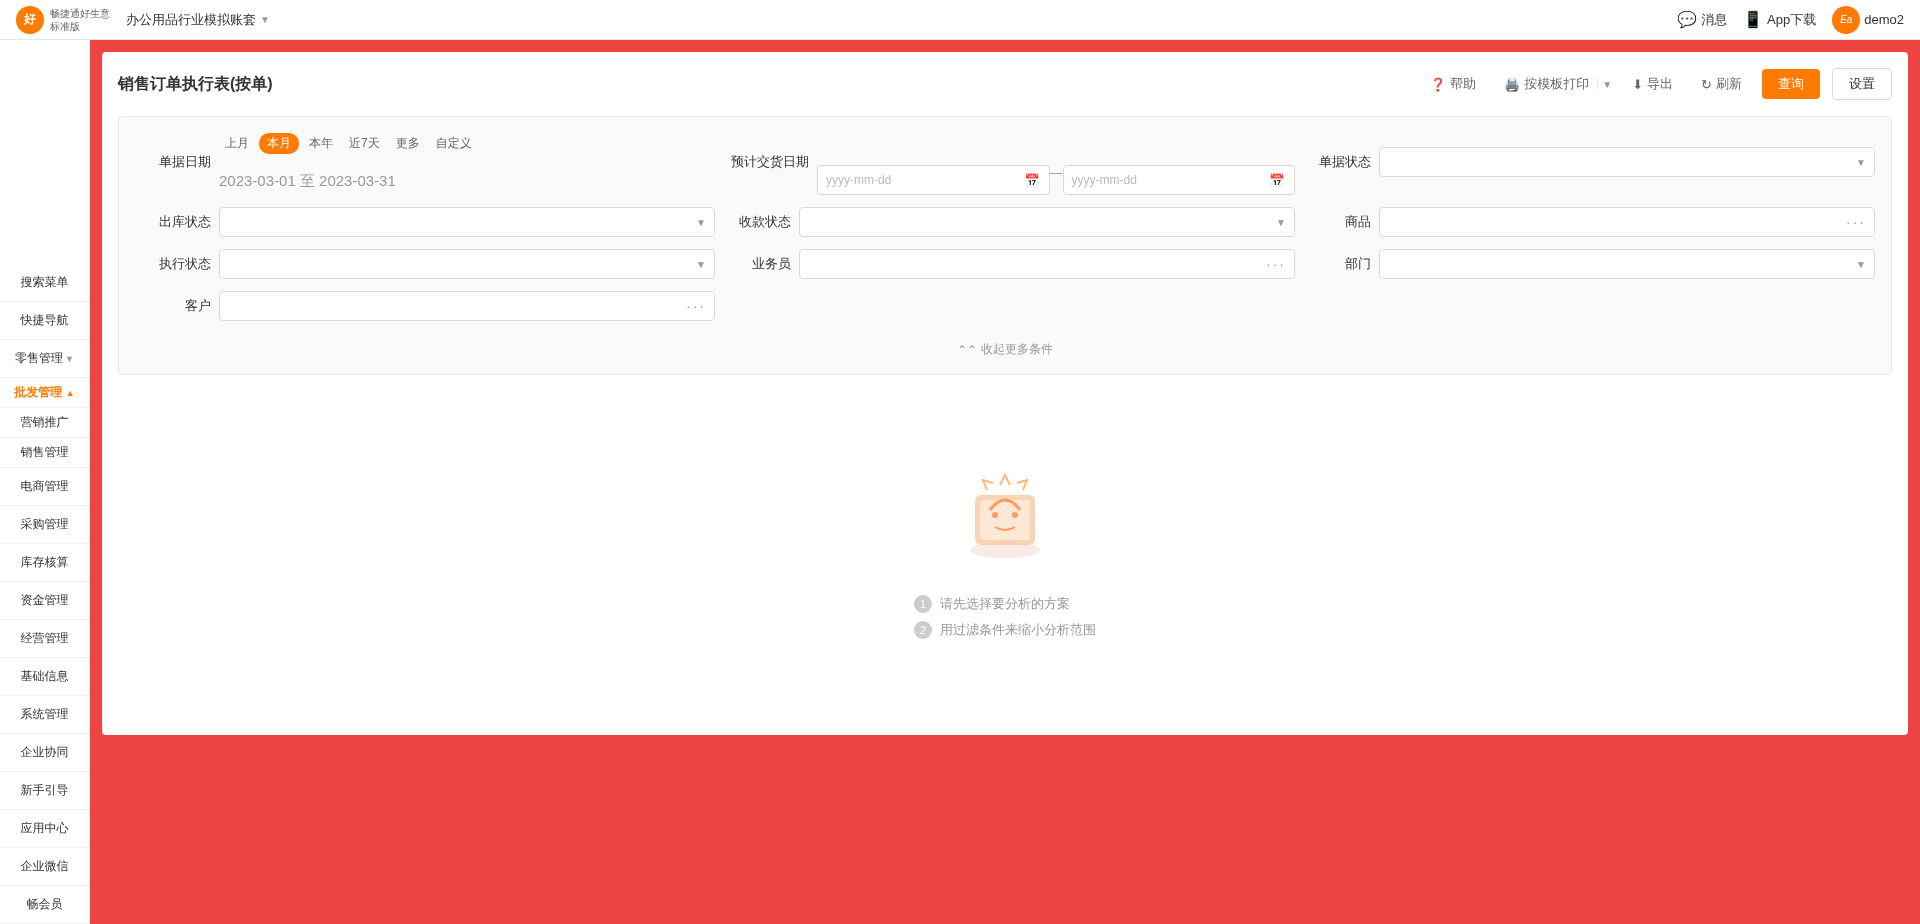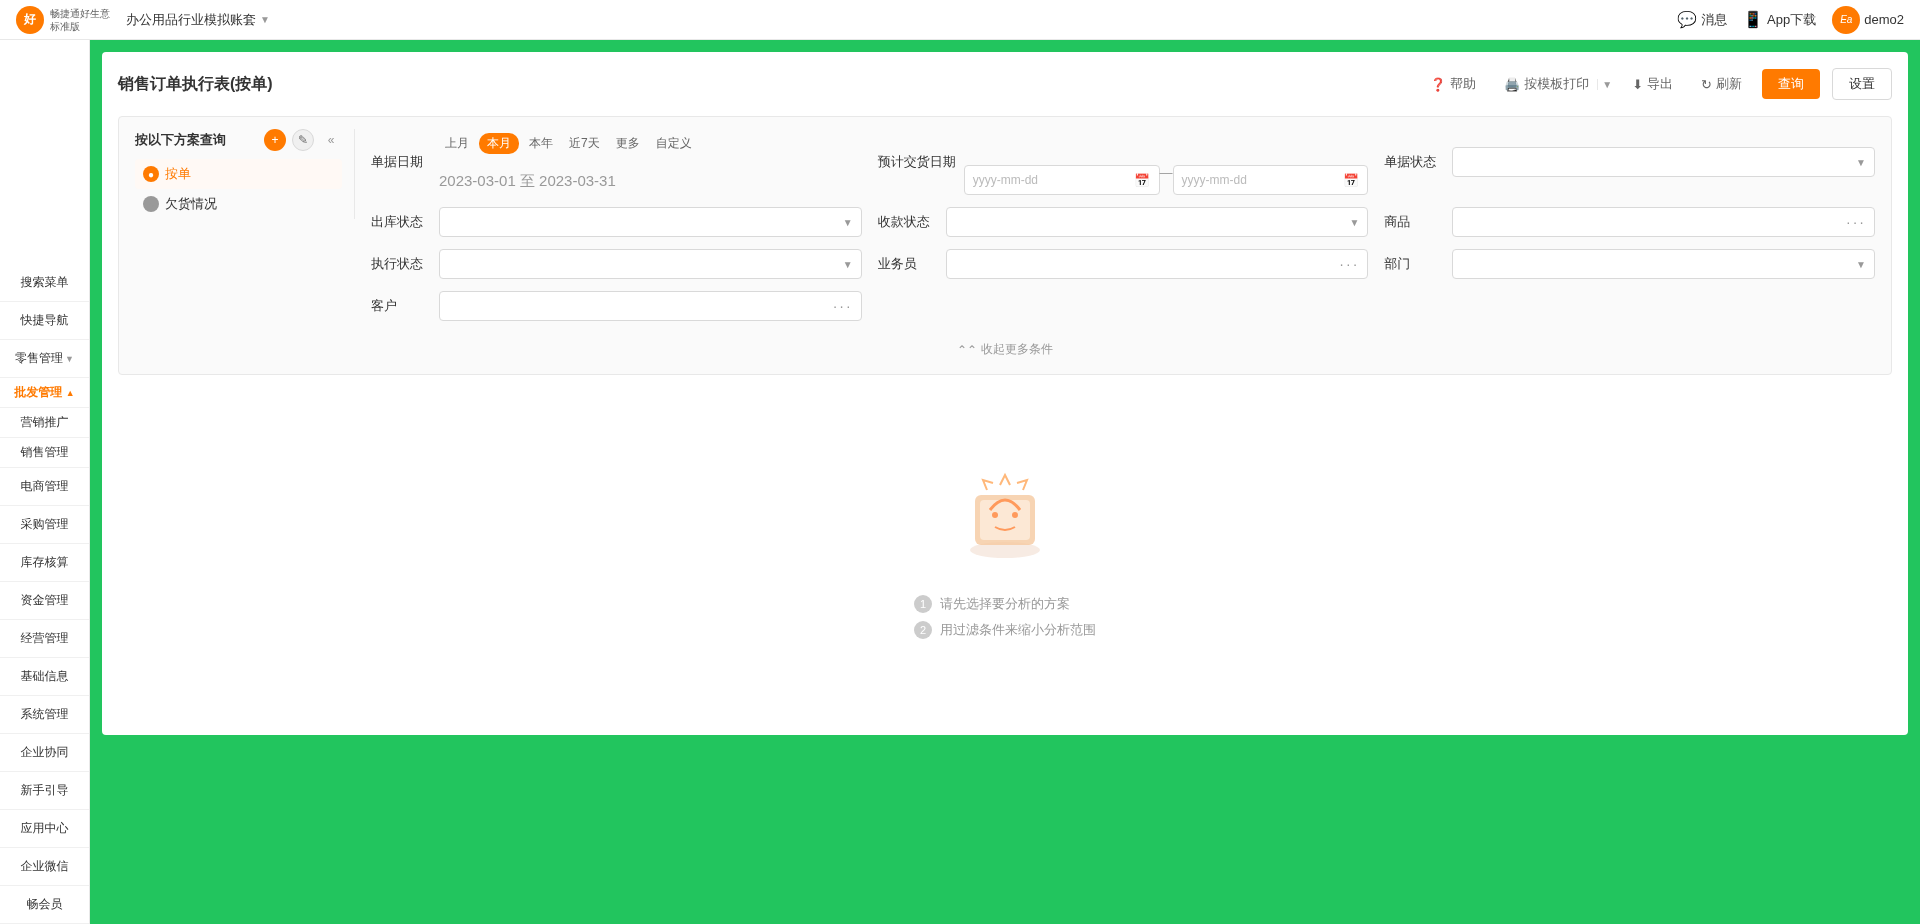--- a/index.html
+++ b/index.html
@@ -34,21 +34,21 @@
     .tab-bar { height: 40px; background: #17b8a6; display: flex; align-items: stretch; flex-shrink: 0; }
     .tab-item { display: flex; align-items: center; padding: 0 16px; font-size: 13px; cursor: pointer; gap: 8px; color: rgba(255,255,255,0.8); }
     .tab-item.home { color: white; }
     .tab-item.active { background: #fff; color: #333; border-radius: 4px 4px 0 0; margin-top: 4px; padding: 0 16px; }
     .tab-item .close-btn { color: #999; font-size: 12px; cursor: pointer; }
     .tab-spacer { flex: 1; }
     .tab-window-controls { display: flex; align-items: center; padding: 0 8px; gap: 8px; }
     .tab-window-btn { color: rgba(255,255,255,0.8); cursor: pointer; font-size: 14px; }
 
     
-    .page-content { flex: 1; overflow-y: auto; background: #22c55e; padding: 0; }
+    .page-content { flex: 1; overflow-y: auto; background: #ef4444; padding: 0; }
     .page-inner { background: #fff; margin: 12px; border-radius: 4px; padding: 16px; }
 
     
     .page-title-row { display: flex; align-items: center; justify-content: space-between; margin-bottom: 16px; }
     .page-title { font-size: 16px; font-weight: bold; color: #333; }
     .page-actions { display: flex; align-items: center; gap: 12px; }
     .action-btn { display: flex; align-items: center; gap: 4px; font-size: 13px; color: #666; cursor: pointer; padding: 4px 8px; border: none; background: none; }
     .action-btn-primary { background: #ff7a00; color: white; border: none; border-radius: 4px; padding: 6px 16px; font-size: 13px; cursor: pointer; }
     .action-btn-secondary { background: #fff; color: #333; border: 1px solid #d9d9d9; border-radius: 4px; padding: 6px 16px; font-size: 13px; cursor: pointer; }
 
@@ -69,21 +69,21 @@
     .left-panel-items { list-style: none; }
     .left-panel-item { display: flex; align-items: center; gap: 6px; padding: 6px 8px; cursor: pointer; border-radius: 4px; font-size: 13px; }
     .left-panel-item.active { color: #ff7a00; background: #fff9f5; }
     .left-panel-item .item-icon { width: 16px; height: 16px; border-radius: 50%; display: flex; align-items: center; justify-content: center; font-size: 10px; }
     .left-panel-item .item-icon.orange { background: #ff7a00; color: white; }
     .left-panel-item .item-icon.gray { background: #999; color: white; }
 
     
     .right-filters { flex: 1; padding-left: 16px; }
     .filter-cell { display: flex; align-items: center; gap: 8px; }
-    .filter-label { font-size: 13px; color: #333; white-space: nowrap; min-width: 60px; text-align: left; }
+    .filter-label { font-size: 13px; color: #333; white-space: nowrap; min-width: 60px; text-align: right; }
     .filter-input { flex: 1; height: 30px; border: 1px solid #d9d9d9; border-radius: 4px; padding: 0 8px; font-size: 12px; color: #333; background: #fff; display: flex; align-items: center; justify-content: space-between; cursor: pointer; }
     .filter-input .arrow { color: #999; font-size: 10px; }
     .filter-input .dots { color: #999; font-size: 14px; letter-spacing: 2px; }
     .date-range { display: flex; gap: 0; flex: 1; margin-top: 36px; }
     .date-input { flex: 1; height: 30px; border: 1px solid #d9d9d9; border-radius: 4px; padding: 0 8px; font-size: 12px; color: #bbb; background: #fff; display: flex; align-items: center; justify-content: space-between; }
     .date-sep { color: #999; }
 
     
     .date-tabs { display: flex; align-items: center; gap: 4px; margin-bottom: 6px; }
     .date-tab { font-size: 12px; color: #666; cursor: pointer; padding: 2px 6px; border-radius: 3px; }
@@ -231,40 +231,20 @@
               <span>刷新</span>
             </button>
             <button class="action-btn-primary">查询</button>
             <button class="action-btn-secondary">设置</button>
           </div>
         </div>
 
         <div class="filter-area">
           <div class="filter-row">
 
-            <div class="left-panel">
-              <div class="left-panel-header">
-                <span class="left-panel-title">按以下方案查询</span>
-                <div class="left-panel-icons">
-                  <div class="icon-btn orange">+</div>
-                  <div class="icon-btn gray">✎</div>
-                  <div class="icon-btn arrow">«</div>
-                </div>
-              </div>
-              <ul class="left-panel-items">
-                <li class="left-panel-item active">
-                  <span class="item-icon orange">●</span>
-                  <span>按单</span>
-                </li>
-                <li class="left-panel-item">
-                  <span class="item-icon gray" style="font-size:10px; color:#999;">○</span>
-                  <span>欠货情况</span>
-                </li>
-              </ul>
-            </div>
 
             <div class="right-filters">
 
               <div style="display:grid; grid-template-columns: repeat(3,1fr); gap: 12px 16px; margin-bottom: 12px;">
 
                 <div class="filter-cell">
                   <span class="filter-label">单据日期</span>
                   <div style="flex:1;">
                     <div class="date-tabs">
                       <span class="date-tab">上月</span>

